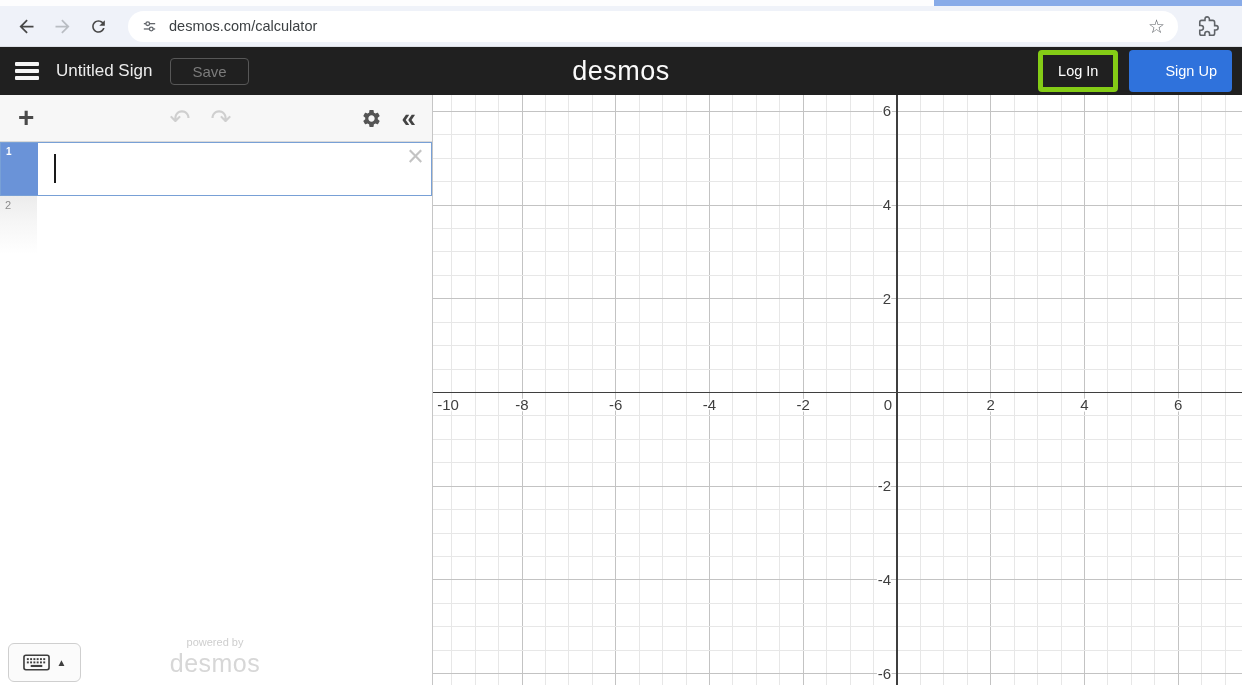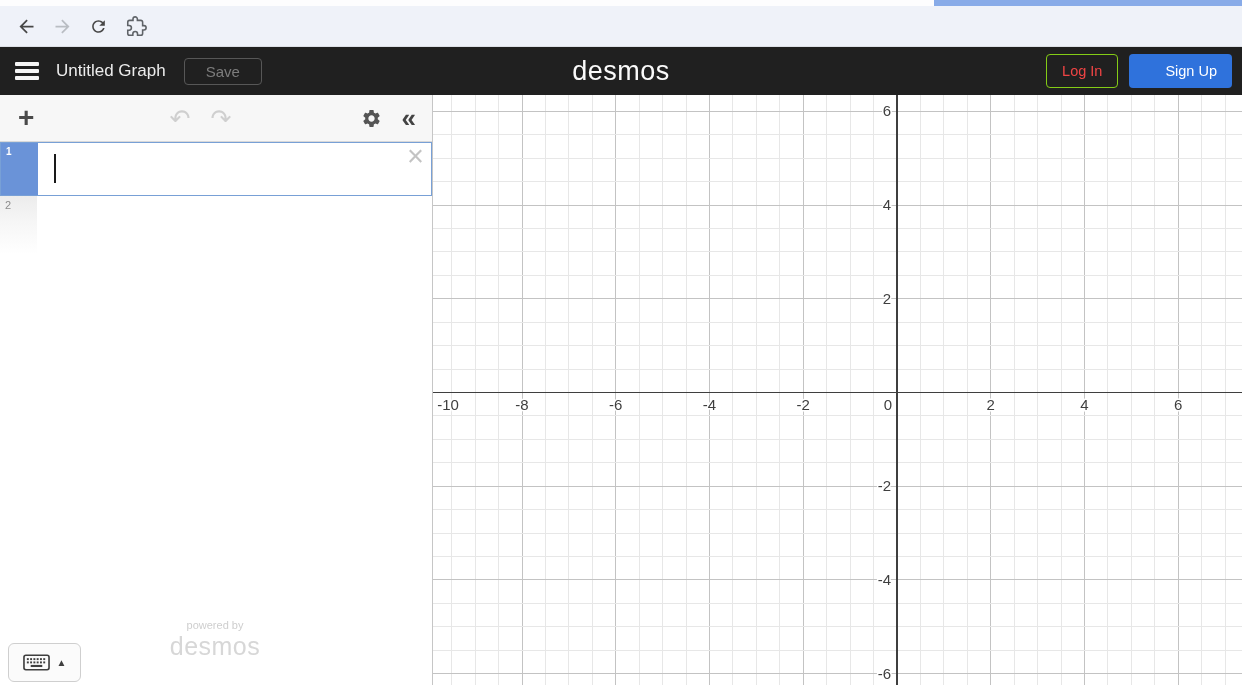--- a/index.html
+++ b/index.html
@@ -19,21 +19,21 @@
   .ext-btn { margin:0 10px 0 4px; }
 
   
   .dheader { height:48px; background:#202020; display:flex; align-items:center; position:relative; }
   .menu-btn { margin-left:13px; cursor:pointer; padding:4px 2px; }
   .menu-btn .bar { width:24px; height:3.5px; background:#f5f5f5; border-radius:1px; margin:3.5px 0; }
   .gtitle { margin-left:15px; font-size:17px; color:#ececec; }
   .save-btn { margin-left:18px; padding:4px 21px; border:1px solid #575757; border-radius:4px; color:#7c7c7c; font-size:15px; background:transparent; cursor:default; }
   .dlogo { position:absolute; left:0; right:0; text-align:center; font-size:27px; color:#fafafa; letter-spacing:0.5px; pointer-events:none; font-weight:400; }
   .auth { margin-left:auto; display:flex; gap:11px; margin-right:10px; position:relative; z-index:2; }
-  .login-btn { padding:8px 15px; border:1px solid #84cc16; border-radius:4px; color:#ef4444; font-size:14.5px; background:transparent; cursor:pointer; }
+  .login-btn { padding:8px 15px; border:5px solid #84cc16; border-radius:4px; color:#ffffff; font-size:14.5px; background:transparent; cursor:pointer; }
   .signup-btn { padding:8px 15px; border:none; border-radius:4px; color:#fff; font-size:14.5px; cursor:pointer; }
 
   
   .main { display:flex; height:590px; }
   .panel { width:433px; min-width:433px; background:#fff; border-right:1px solid #c6c6c6; position:relative; display:flex; flex-direction:column; }
   .ptoolbar { height:47px; background:#f7f7f7; border-bottom:1px solid #d9d9d9; display:flex; align-items:center; padding:0 12px; }
   .add-btn { font-size:28px; font-weight:600; color:#4a4a4a; line-height:1; padding:0 6px; cursor:pointer; }
   .history { flex:1; display:flex; justify-content:center; gap:20px; }
   .hist-btn { font-size:25px; color:#cfcfcf; line-height:1; cursor:default; }
   .gear-btn { cursor:pointer; display:flex; align-items:center; margin-right:6px; }
@@ -42,21 +42,21 @@
   .expr-row1 { height:54px; border:1px solid #78a0d6; display:flex; }
   .gutter1 { width:37px; background:#6a93d8; color:#fff; font-size:10px; font-weight:bold; padding:3px 0 0 5px; cursor:pointer; }
   .expr-content { flex:1; position:relative; background:#fff; cursor:text; }
   .caret { position:absolute; left:16px; top:11px; width:1.5px; height:29px; background:#1a1a1a; }
   .close-x { position:absolute; top:-4px; right:7px; font-size:29px; color:#c3c3c3; font-weight:300; cursor:pointer; line-height:1.2; }
   .expr-row2 { height:58px; display:flex; }
   .gutter2 { width:37px; background:linear-gradient(#ececec 0%, #f6f6f6 45%, rgba(255,255,255,0) 100%); color:#8c8c8c; font-size:11px; padding:3px 0 0 5px; cursor:pointer; }
 
   .kbd-btn { position:absolute; left:8px; bottom:3px; width:73px; height:39px; background:#fbfbfb; border:1px solid #cfcfcf; border-radius:6px; display:flex; align-items:center; justify-content:center; gap:7px; cursor:pointer; }
   .kbd-tri { font-size:10px; color:#3f3f3f; }
-  .watermark { position:absolute; bottom:26px; left:215px; transform:translateX(-50%); text-align:center; line-height:1; }
+  .watermark { position:absolute; bottom:9px; left:215px; transform:translateX(-50%); text-align:center; line-height:1; }
   .wm1 { font-size:11px; color:#cecece; margin-bottom:3px; }
   .wm2 { font-size:25px; color:#d7d7d7; letter-spacing:0.5px; }
 
   .graphwrap { flex:1; position:relative; background:#fff; overflow:hidden; }
   svg text { font-family:"Liberation Sans", sans-serif; }
 </style>
 </head>
 <body>
 
 <div class="app">
@@ -74,34 +74,47 @@
     <div class="tb-btn">
       <svg width="21" height="21" viewBox="0 0 24 24">
           <path fill="#b9bdc3" d="M4 13h12.17l-5.59 5.59L12 20l8-8-8-8-1.41 1.41L16.17 11H4v2z"></path>
         </svg>
     </div>
     <div class="tb-btn">
       <svg width="19" height="19" viewBox="0 0 24 24">
           <path fill="#474747" d="M17.65 6.35C16.2 4.9 14.21 4 12 4c-4.42 0-7.99 3.58-7.99 8s3.57 8 7.99 8c3.73 0 6.84-2.55 7.73-6h-2.08c-.82 2.33-3.04 4-5.65 4-3.31 0-6-2.69-6-6s2.69-6 6-6c1.66 0 3.14.69 4.22 1.78L13 11h7V4l-2.35 2.35z"></path>
         </svg>
     </div>
+    <div class="omnibox">
+      <svg width="17" height="17" viewBox="0 0 24 24">
+        <g stroke="#5f6368" stroke-width="1.8" fill="none">
+          <line x1="4" y1="8" x2="20" y2="8"></line>
+          <circle cx="9.5" cy="8" r="2.6" fill="#fff"></circle>
+          <line x1="4" y1="15.5" x2="20" y2="15.5"></line>
+          <circle cx="14.5" cy="15.5" r="2.6" fill="#fff"></circle>
+        </g>
+      </svg>
+      <span class="url-text">desmos.com/calculator</span>
+      <span class="omni-spacer"></span>
+      <span class="star">☆</span>
+    </div>
     <div class="tb-btn ext-btn">
       <svg width="21" height="21" viewBox="0 0 24 24">
         <path fill="none" stroke="#5f6368" stroke-width="1.8" d="M20.5 11H19V7c0-1.1-.9-2-2-2h-4V3.5C13 2.12 11.88 1 10.5 1S8 2.12 8 3.5V5H4c-1.1 0-1.99.9-1.99 2v3.8H3.5c1.49 0 2.7 1.21 2.7 2.7s-1.21 2.7-2.7 2.7H2V20c0 1.1.9 2 2 2h3.8v-1.5c0-1.49 1.21-2.7 2.7-2.7 1.49 0 2.7 1.21 2.7 2.7V22H17c1.1 0 2-.9 2-2v-4h1.5c1.38 0 2.5-1.12 2.5-2.5S21.88 11 20.5 11z"></path>
       </svg>
     </div>
   </div>
 
   <div class="dheader">
     <div class="menu-btn">
       <div class="bar"></div>
       <div class="bar"></div>
       <div class="bar"></div>
     </div>
-    <span class="gtitle">Untitled Graph</span>
+    <span class="gtitle">Untitled Sign</span>
     <button class="save-btn">Save</button>
     <div class="dlogo">desmos</div>
     <div class="auth">
       <button class="login-btn">Log In</button>
       <button class="signup-btn" id="signup-btn" style="background: rgb(47, 114, 220); padding-left: 36px;">Sign Up</button>
     </div>
   </div>
 
   <div class="main">
 

